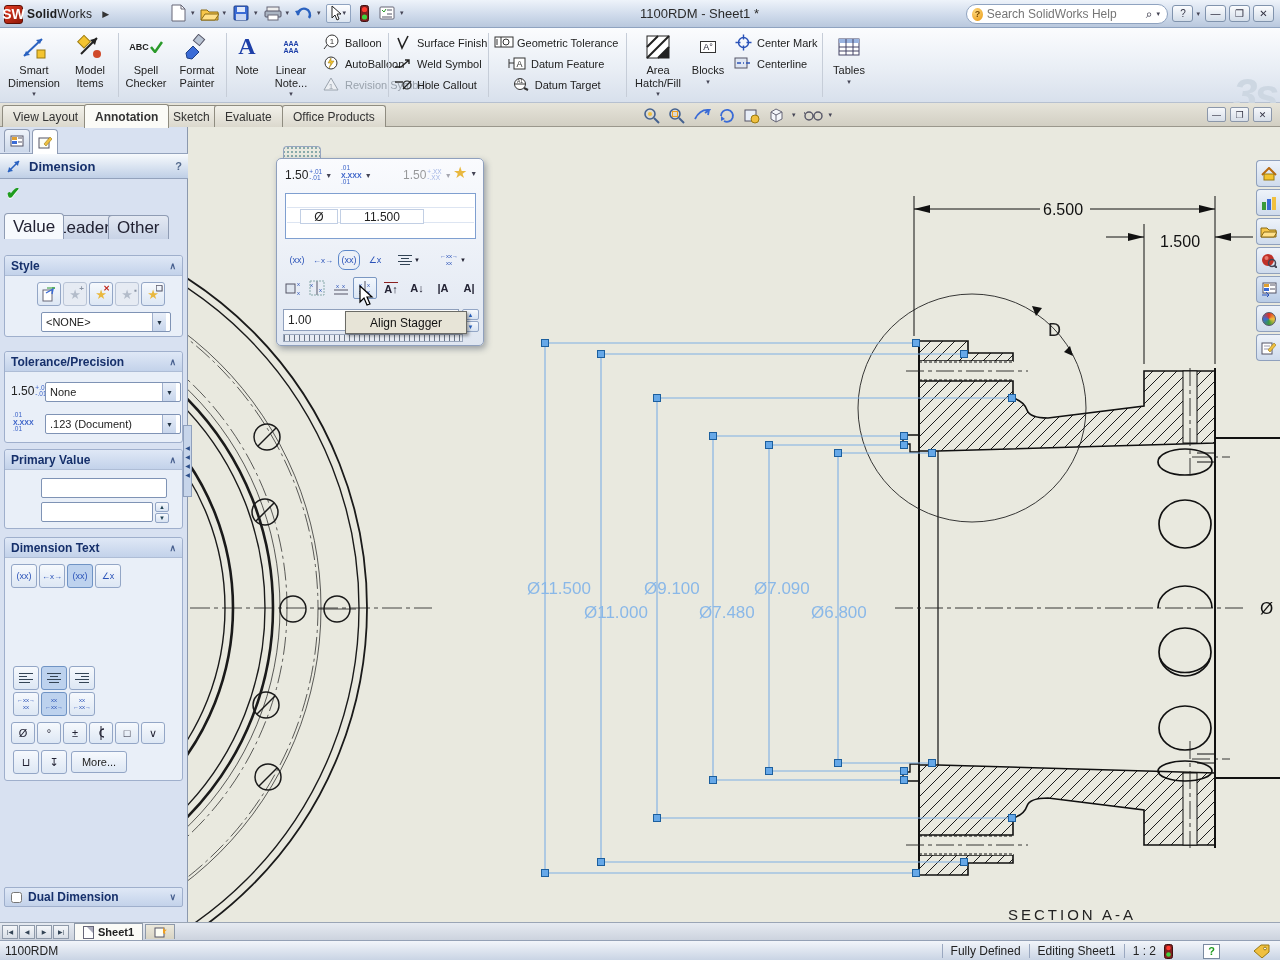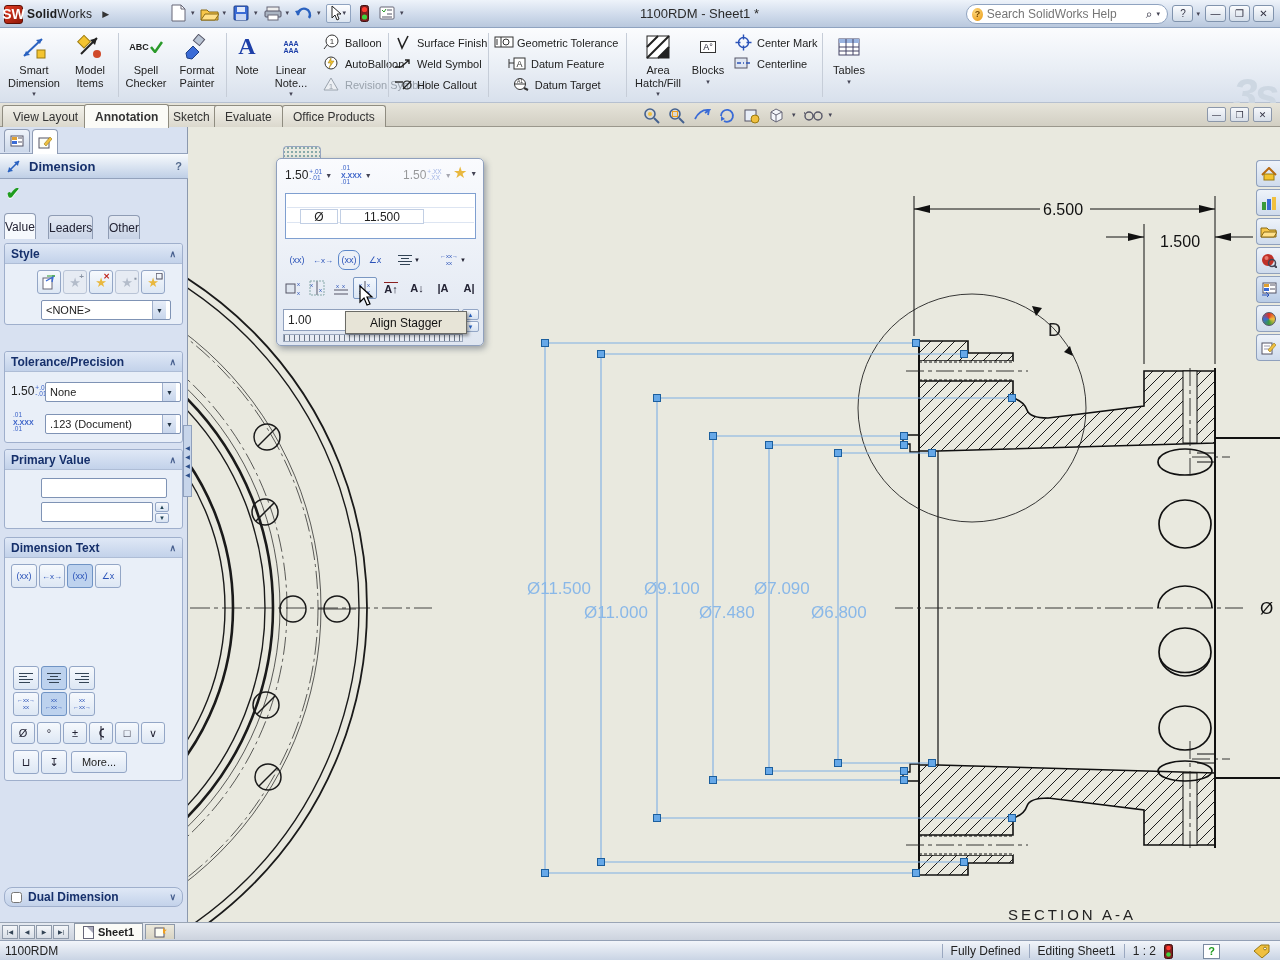--- a/index.html
+++ b/index.html
@@ -49,21 +49,21 @@
   #docctl { position:absolute; right:8px; top:107px; display:flex; gap:4px; }
   .dbtn { width:19px; height:15px; border:1px solid #8b97aa; background:linear-gradient(#f6f8fb,#d7dee8); font-size:9px; color:#334; display:flex; align-items:center; justify-content:center; border-radius:2px; }
   
   #pm { position:absolute; left:0; top:127px; width:188px; height:795px; background:#d8e1f1; border-right:1px solid #8b98ad; font-size:11px; color:#1e2e55; }
   .pmtab { position:absolute; width:26px; height:23px; border:1px solid #8f9cb4; border-bottom:none; border-radius:4px 4px 0 0; background:linear-gradient(#f0f4fa,#ccd8ea); top:2px; display:flex; align-items:center; justify-content:center; }
   .pmtab.active { background:#fff; height:25px; z-index:2; }
   #pm-header { position:absolute; left:0; top:26px; width:188px; height:26px; background:linear-gradient(#f7fafd,#bfcfe6); border-top:1px solid #93a2bc; border-bottom:1px solid #93a2bc; display:flex; align-items:center; gap:6px; padding:0 6px; }
   #pm-header .t { font-size:13px; font-weight:bold; color:#16306b; flex:1; }
   #pm-header .q { color:#53698c; font-weight:bold; }
   #pm-ok { position:absolute; left:6px; top:56px; font-size:17px; color:#1f9c1f; font-weight:bold; text-shadow:0 1px 0 #fff; }
-  .vtab { position:absolute; top:88px; height:24px; padding:0 0; font-size:12px; background:linear-gradient(#e4e9f3,#c8d3e6); border:1px solid #8f9cb4; border-bottom:none; border-radius:4px 4px 0 0; display:flex; align-items:center; color:#223; }
+  .vtab { position:absolute; top:88px; height:24px; padding:0 8px; font-size:17px; background:linear-gradient(#e4e9f3,#c8d3e6); border:1px solid #8f9cb4; border-bottom:none; border-radius:4px 4px 0 0; display:flex; align-items:center; color:#223; }
   .vtab.active { background:#f6f9fd; top:86px; height:26px; z-index:2; }
   #pm-body { position:absolute; left:0; top:112px; width:187px; height:683px; background:#d8e1f1; }
   .grp { position:absolute; left:4px; width:179px; background:#e9eff8; border:1px solid #9fafcc; border-radius:3px; }
   .grp-h { height:20px; background:linear-gradient(#dfe8f6,#c3d2ea); border-bottom:1px solid #aebdd6; border-radius:3px 3px 0 0; display:flex; align-items:center; padding:0 6px; font-weight:bold; color:#16306b; font-size:12px; }
   .grp-h .chev { margin-left:auto; font-size:9px; color:#48608f; }
   .pbtn { border:1px solid #93a6c6; border-radius:3px; background:linear-gradient(#f6f9fd,#dde7f4); display:flex; align-items:center; justify-content:center; position:absolute; }
   .pbtn.dis { background:#e6ebf3; border-color:#b9c4d6; }
   .pbtn.pressed { background:#bdd2ee; border-color:#6f93c4; }
   .star { color:#e9b83f; font-size:13px; line-height:1; }
   .star.g { color:#b3bcca; }
@@ -80,21 +80,21 @@
   .spin span { height:10px; border:1px solid #93a6c6; background:linear-gradient(#f6f9fd,#d8e3f2); font-size:6px; color:#245; display:flex; align-items:center; justify-content:center; border-radius:2px; }
   #pm textarea { position:absolute; resize:none; border:1px solid #7f93b5; background:#fff; font-size:10px; color:#333; font-family:"Liberation Sans",sans-serif; padding:2px; }
   .jbars { width:14px; height:11px; display:flex; flex-direction:column; justify-content:space-between; }
   .jbars i { height:1.6px; background:#345; }
   .jl i:nth-child(2){width:60%;} .jl i:nth-child(4){width:75%;}
   .jc i:nth-child(2){width:60%;margin:0 auto;} .jc i:nth-child(4){width:75%;margin:0 auto;}
   .jr i:nth-child(2){width:60%;margin-left:auto;} .jr i:nth-child(4){width:75%;margin-left:auto;}
   .xxi { font-size:6px; color:#2a52b8; line-height:1.1; text-align:center; }
   .symb { font-size:11px; color:#223; }
   .morebtn { position:absolute; height:22px; border:1px solid #93a6c6; border-radius:3px; background:linear-gradient(#f6f9fd,#dde7f4); font-size:11px; display:flex; align-items:center; justify-content:center; color:#222; }
-  #dualhdr { position:absolute; left:4px; width:179px; height:20px; background:linear-gradient(#dfe8f6,#c3d2ea); border:1px solid #9fafcc; border-radius:8px; display:flex; align-items:center; gap:6px; padding:0 6px; font-weight:bold; font-size:12px; color:#16306b; }
+  #dualhdr { position:absolute; left:4px; width:179px; height:20px; background:linear-gradient(#dfe8f6,#c3d2ea); border:1px solid #9fafcc; border-radius:2px; display:flex; align-items:center; gap:6px; padding:0 6px; font-weight:bold; font-size:12px; color:#16306b; }
   #dualhdr input { width:11px; height:11px; }
   #flyout { position:absolute; left:183px; top:425px; width:9px; height:72px; background:#c7d5ea; border:1px solid #8fa0bd; display:flex; flex-direction:column; align-items:center; justify-content:center; gap:3px; z-index:5; }
   #flyout i { font-size:6px; color:#2d4f8a; font-style:normal; line-height:1; }
   
   #dlg { position:absolute; left:276px; top:146px; width:208px; height:200px; z-index:30; }
   #dlg .grip { position:absolute; left:7px; top:0; width:38px; height:14px; border:1px solid #97a6c0; border-bottom:none; border-radius:4px 4px 0 0; background:linear-gradient(#f8fafd,#e2e8f2);
      background-image:radial-gradient(#8aa 0.8px, transparent 0.9px); background-size:4px 4px; background-position:2px 3px; }
   #dlg .body { position:absolute; left:0; top:12px; width:208px; height:188px; background:linear-gradient(#fafbfe,#dfe6f1); border:1px solid #8fa0bd; border-radius:5px; box-shadow:2px 3px 6px rgba(60,70,90,.45); }
   .dmini { position:absolute; height:20px; display:flex; align-items:center; }
   .dmini .dd { font-size:7px; color:#445; margin-left:3px; }
@@ -655,21 +655,21 @@
     </div>
   <div class="vtab" style="left:48px;">
       <span>Leaders</span>
     </div>
   <div class="vtab" style="left:108px;">
       <span>Other</span>
     </div>
 
   <div id="pm-body">
 
-    <div class="grp" style="top:4px;height:82px;">
+    <div class="grp" style="top:16px;height:82px;">
       <div class="grp-h">
           <span>Style</span>
           <span class="chev">∧</span>
         </div>
       <div class="pbtn" style="left:32px;top:26px;width:24px;height:24px;">
           <svg width="15" height="15">
             <rect x="1" y="3" width="9" height="11" fill="#fff" stroke="#667"></rect>
             <path d="M5,1 h8 m-3,-0 l3,0" stroke="#2a9a2a"></path>
             <path d="M4,6 l7,-4 -1,5" fill="none" stroke="#3a6bd6" stroke-width="1.4"></path>
           </svg>

